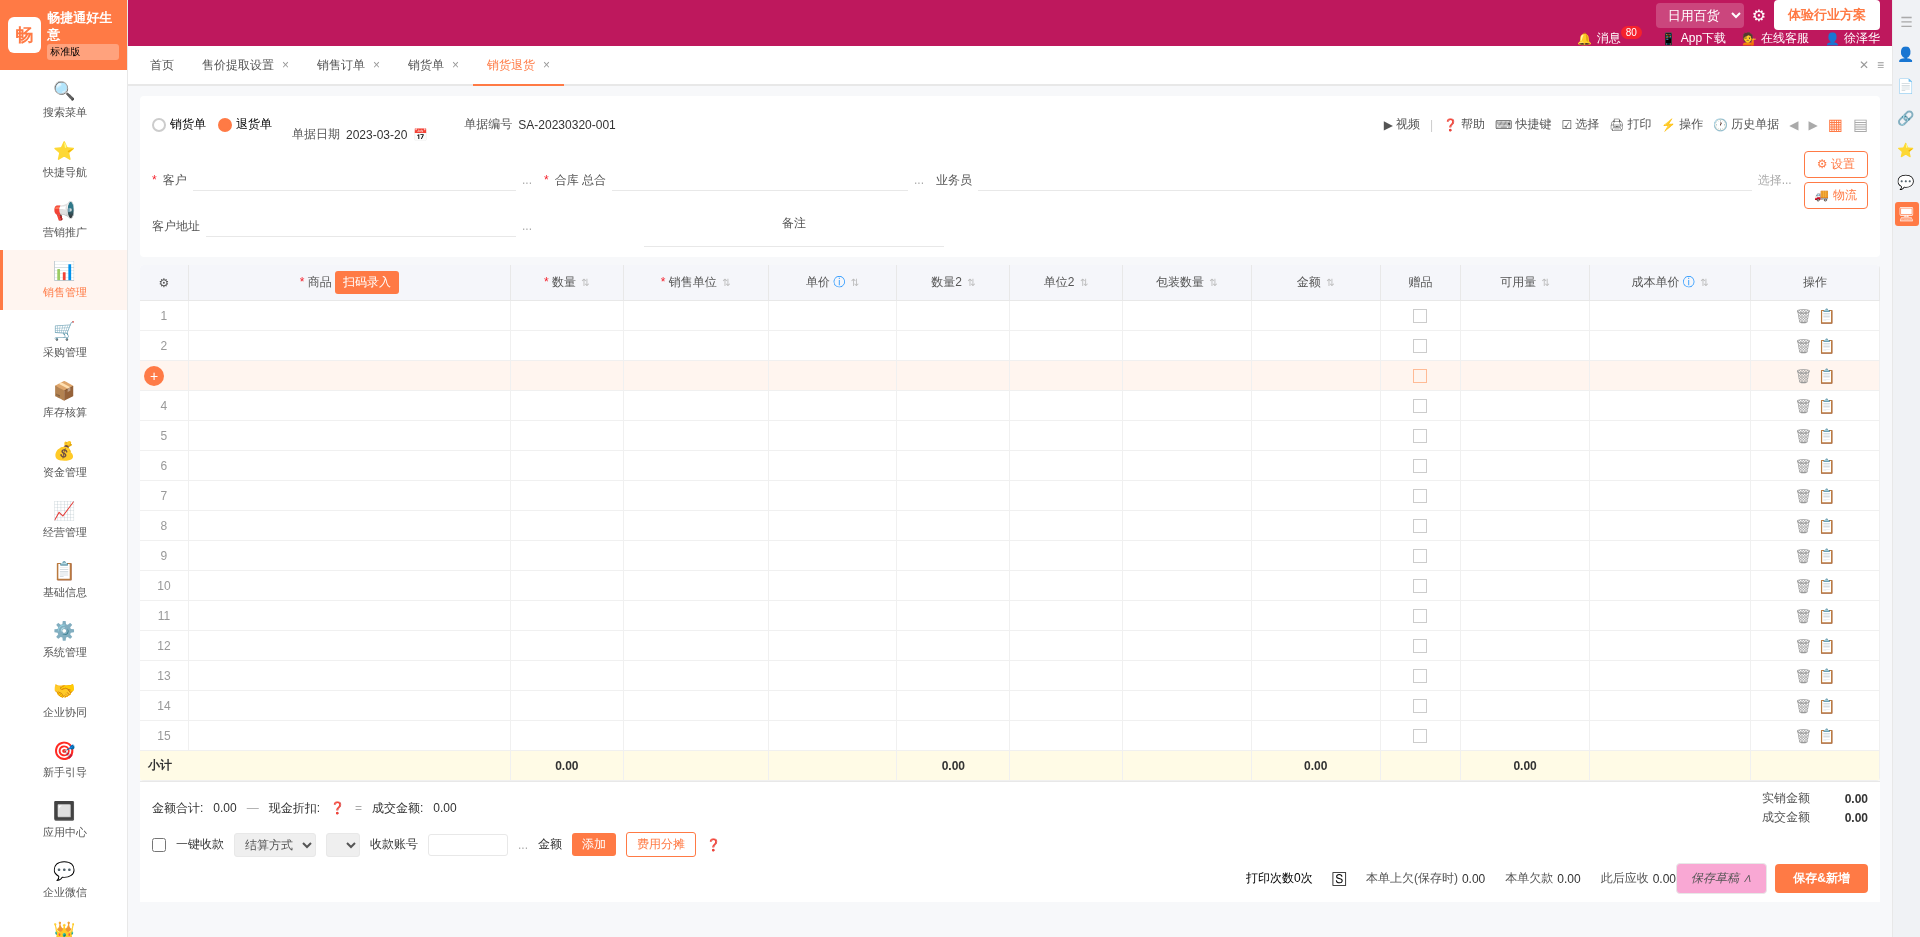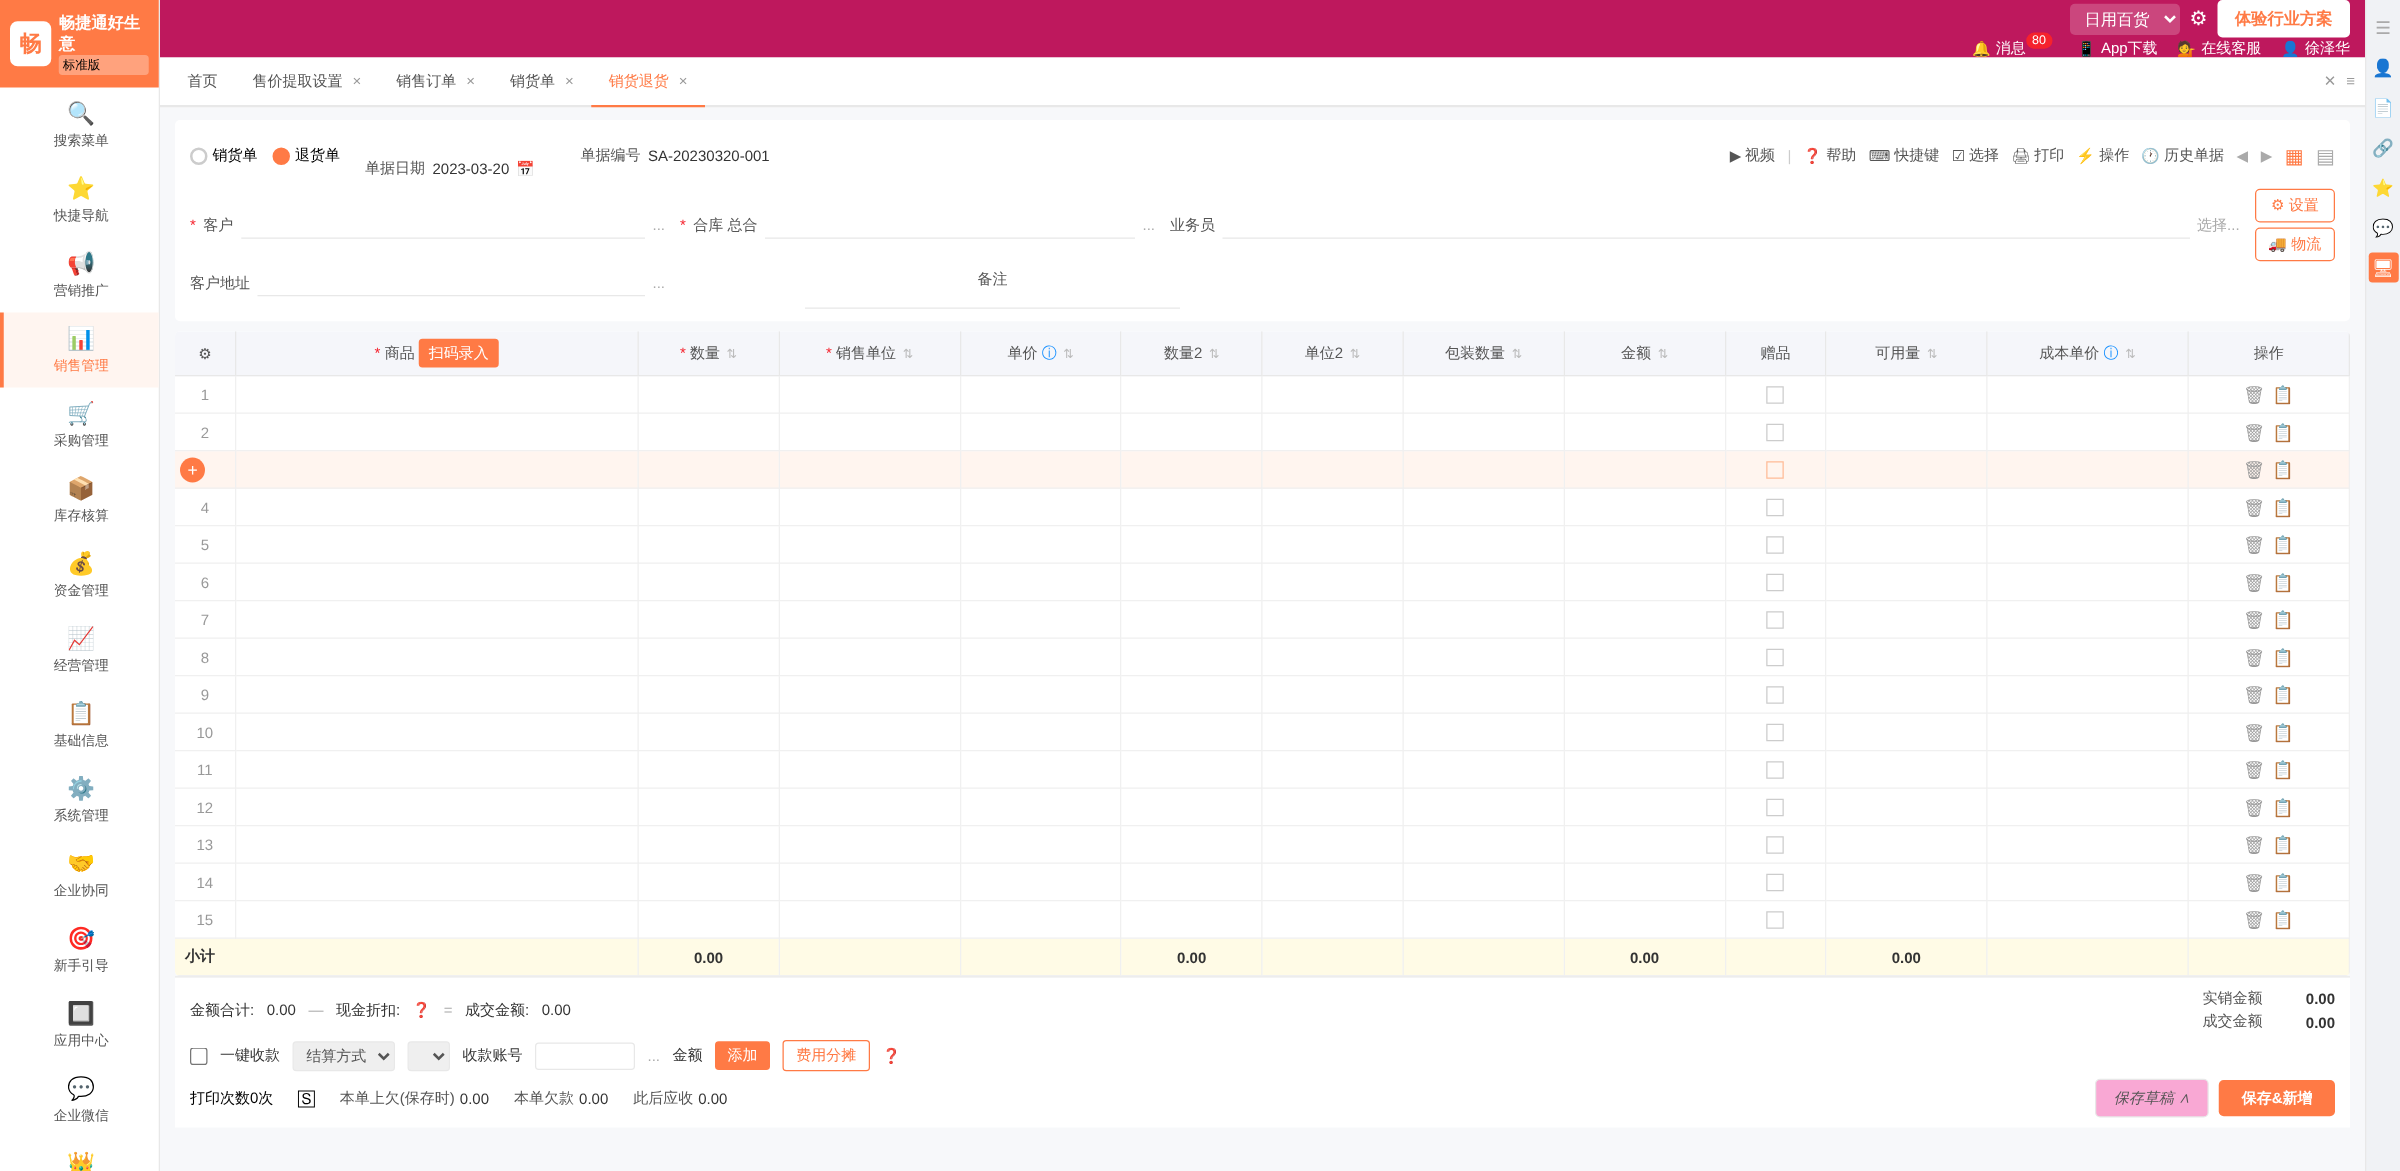--- a/index.html
+++ b/index.html
@@ -89,21 +89,21 @@
     .bottom-dash { color: #aaa; }
     .bottom-row2 { display: flex; align-items: center; gap: 10px; color: #333; }
     .bottom-check { width: 14px; height: 14px; border: 1px solid #ccc; }
     .bottom-select { border: 1px solid #e8e8e8; padding: 3px 6px; border-radius: 3px; color: #555; }
     .bottom-input { border: 1px solid #e8e8e8; padding: 3px 6px; border-radius: 3px; color: #555; width: 80px; }
     .bottom-dots { color: #aaa; cursor: pointer; }
     .add-btn { background: #ff7a45; color: #fff; border: none; padding: 3px 10px; border-radius: 3px; cursor: pointer; }
     .fee-btn { background: #fff; border: 1px solid #ff7a45; color: #ff7a45; padding: 3px 10px; border-radius: 3px; cursor: pointer; }
     .save-draft-btn { background: #f9a8d4; border: 1px solid #e8e8e8; padding: 6px 14px; border-radius: 4px; cursor: pointer; color: #555; font-style: italic; }
     .save-new-btn { background: #ff7a45; color: #fff; border: none; padding: 6px 18px; border-radius: 4px; cursor: pointer; font-weight: bold; }
-    .bottom-footer { display: flex; align-items: center; justify-content: space-between; }
+    .bottom-footer { display: flex; align-items: center; justify-content: flex-end; }
     .bottom-left-summary { display: flex; gap: 20px; align-items: center; }
     .summary-item { display: flex; gap: 4px; align-items: center; color: #555; }
     .summary-val { color: #333; font-weight: 500; }
     .total-row { display: flex; gap: 8px; align-items: center; }
     .total-label { color: #555; }
     .total-val { color: #333; font-weight: bold; min-width: 50px; text-align: right; }
 
     
     .right-panel { width: 28px; background: #f0f2f5; display: flex; flex-direction: column; align-items: center; padding-top: 10px; gap: 8px; border-left: 1px solid #e8e8e8; flex-shrink: 0; }
     .right-panel-icon { width: 24px; height: 24px; display: flex; align-items: center; justify-content: center; color: #aaa; font-size: 14px; cursor: pointer; }

